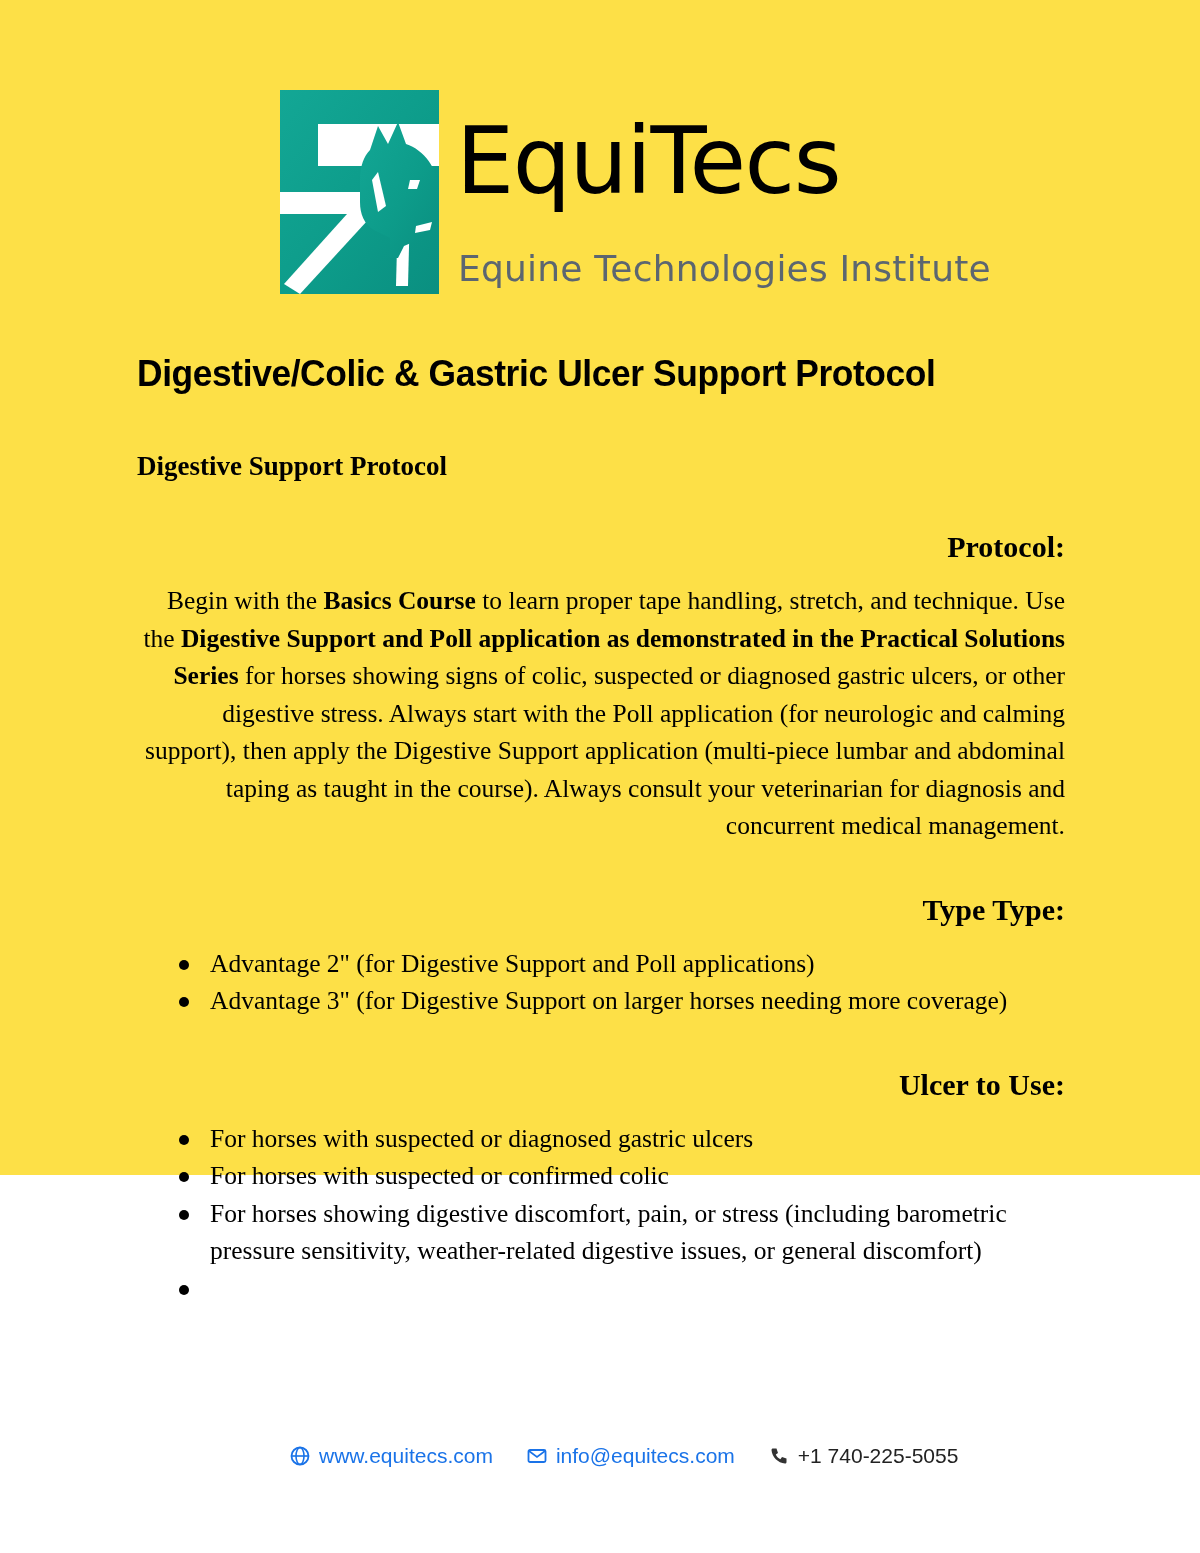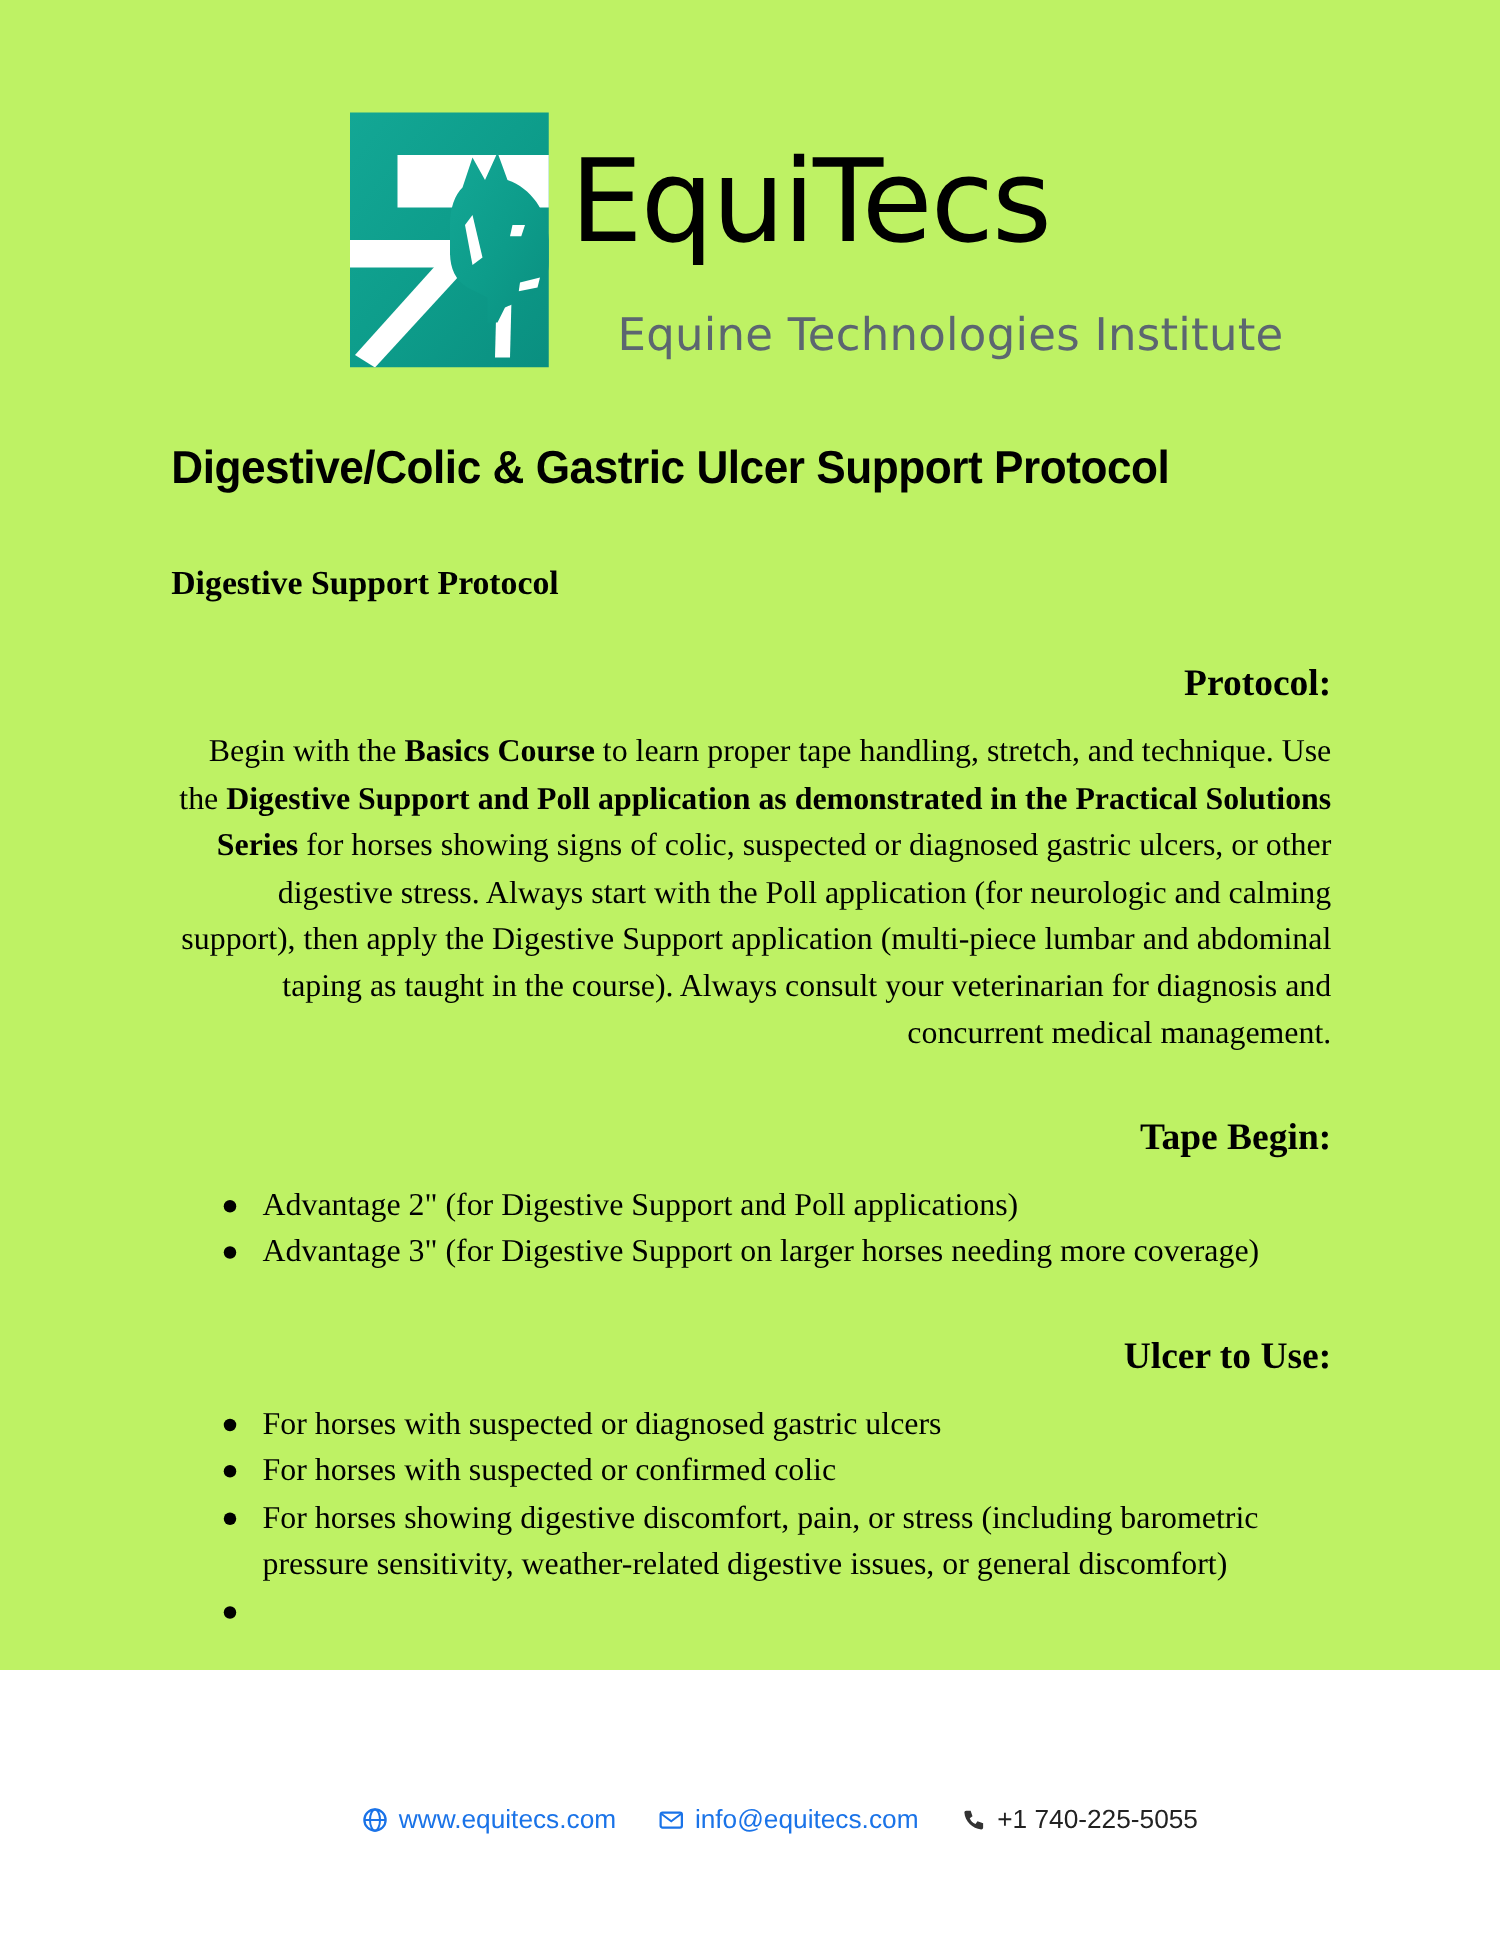--- a/index.html
+++ b/index.html
@@ -12,22 +12,22 @@
     height: 1553px;
     position: relative;
     overflow: hidden;
     font-family: "Liberation Serif", "DejaVu Serif", serif;
     color: #000000;
   }
 
   .page {
     position: relative;
     width: 1200px;
-    height: 1336px;
-    background: #bef264;
+    height: 1175px;
+    background: #fde047;
   }
 
   
   .logo-block {
     position: absolute;
     left: 278px;
     top: 88px;
     width: 670px;
     height: 212px;
   }
@@ -56,21 +56,20 @@
     position: absolute;
     left: 180px;
     top: 163px;
     font-family: "DejaVu Sans", "Liberation Sans", sans-serif;
     font-size: 36px;
     font-weight: 400;
     letter-spacing: 0.2px;
     line-height: 1;
     color: #5c6670;
     white-space: nowrap;
-    margin-left: 36px;
   }
 
   
   .doc {
     position: absolute;
     left: 137px;
     top: 352px;
     width: 928px;
   }
 
@@ -219,21 +218,21 @@
 
   <div class="doc">
 
     <h1 class="doc-title">Digestive/Colic &amp; Gastric Ulcer Support Protocol</h1>
 
     <h2 class="sub-title">Digestive Support Protocol</h2>
 
     <h3 class="section-head">Protocol:</h3>
     <p class="body-text"><span>Begin with the </span><b>Basics Course</b><span> to learn proper tape handling, stretch, and technique. Use the </span><b>Digestive Support and Poll application as demonstrated in the Practical Solutions Series</b><span> for horses showing signs of colic, suspected or diagnosed gastric ulcers, or other digestive stress. Always start with the Poll application (for neurologic and calming support), then apply the Digestive Support application (multi-piece lumbar and abdominal taping as taught in the course). Always consult your veterinarian for diagnosis and concurrent medical management.</span></p>
 
-    <h3 class="section-head">Tape Begin:</h3>
+    <h3 class="section-head">Type Type:</h3>
     <ul class="bullets">
       <li>
         <span class="dot"></span>
         <span>Advantage 2" (for Digestive Support and Poll applications)</span>
       </li>
       <li>
         <span class="dot"></span>
         <span>Advantage 3" (for Digestive Support on larger horses needing more coverage)</span>
       </li>
     </ul>

